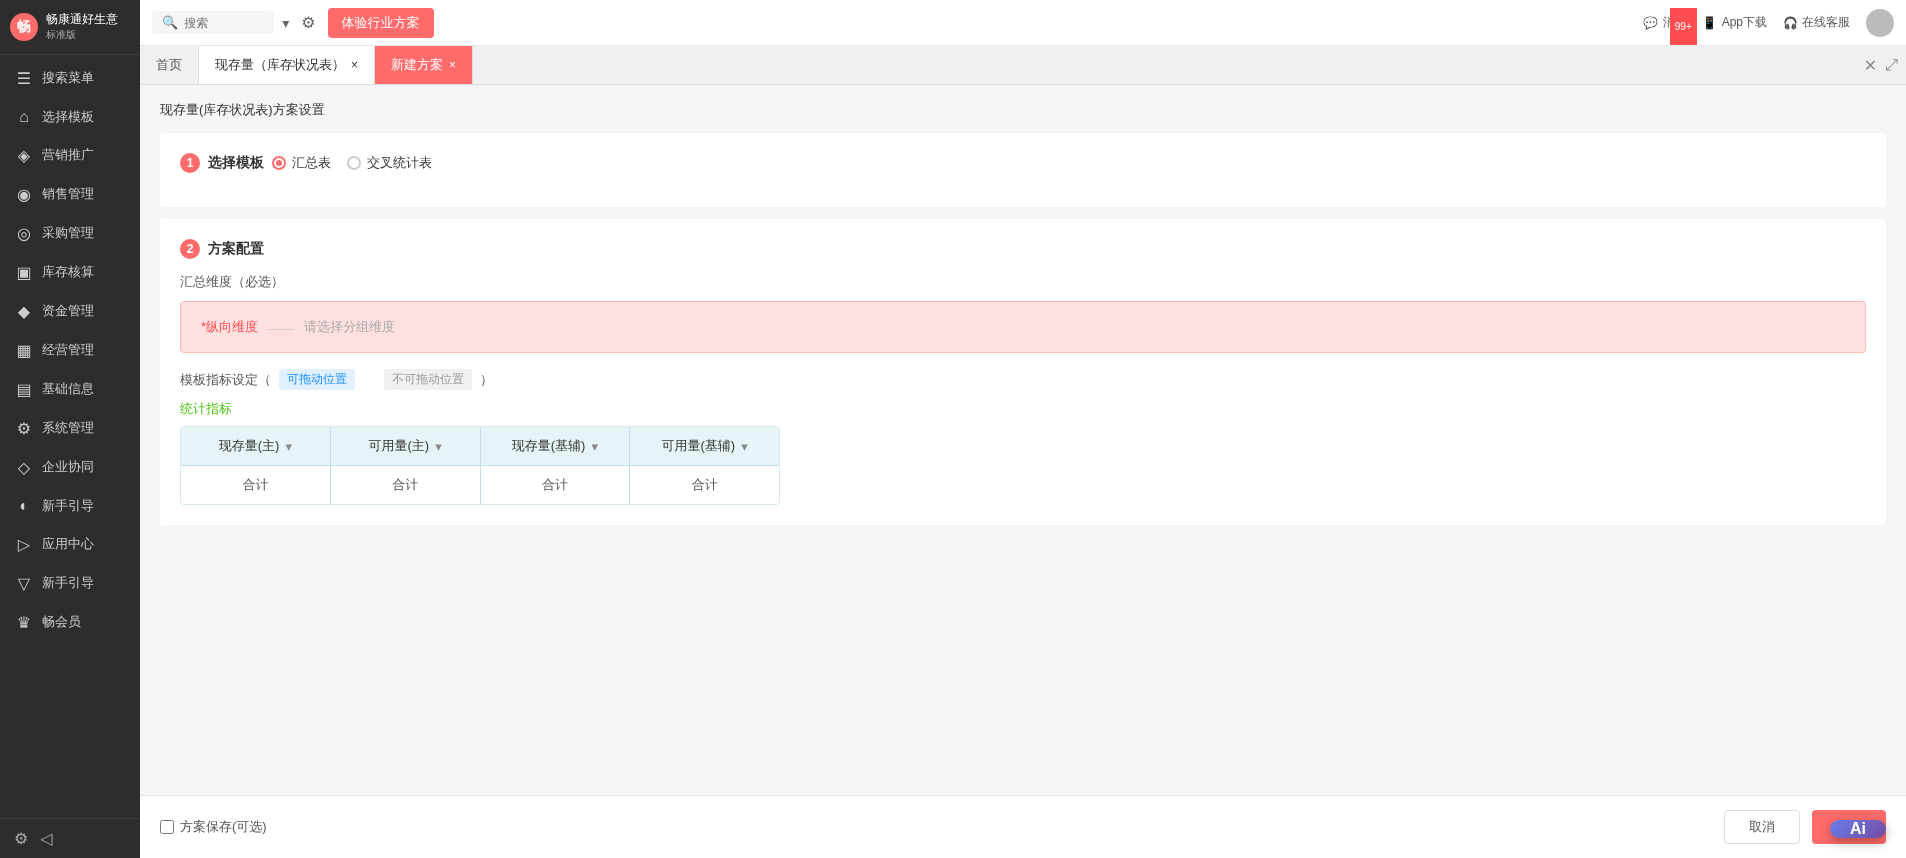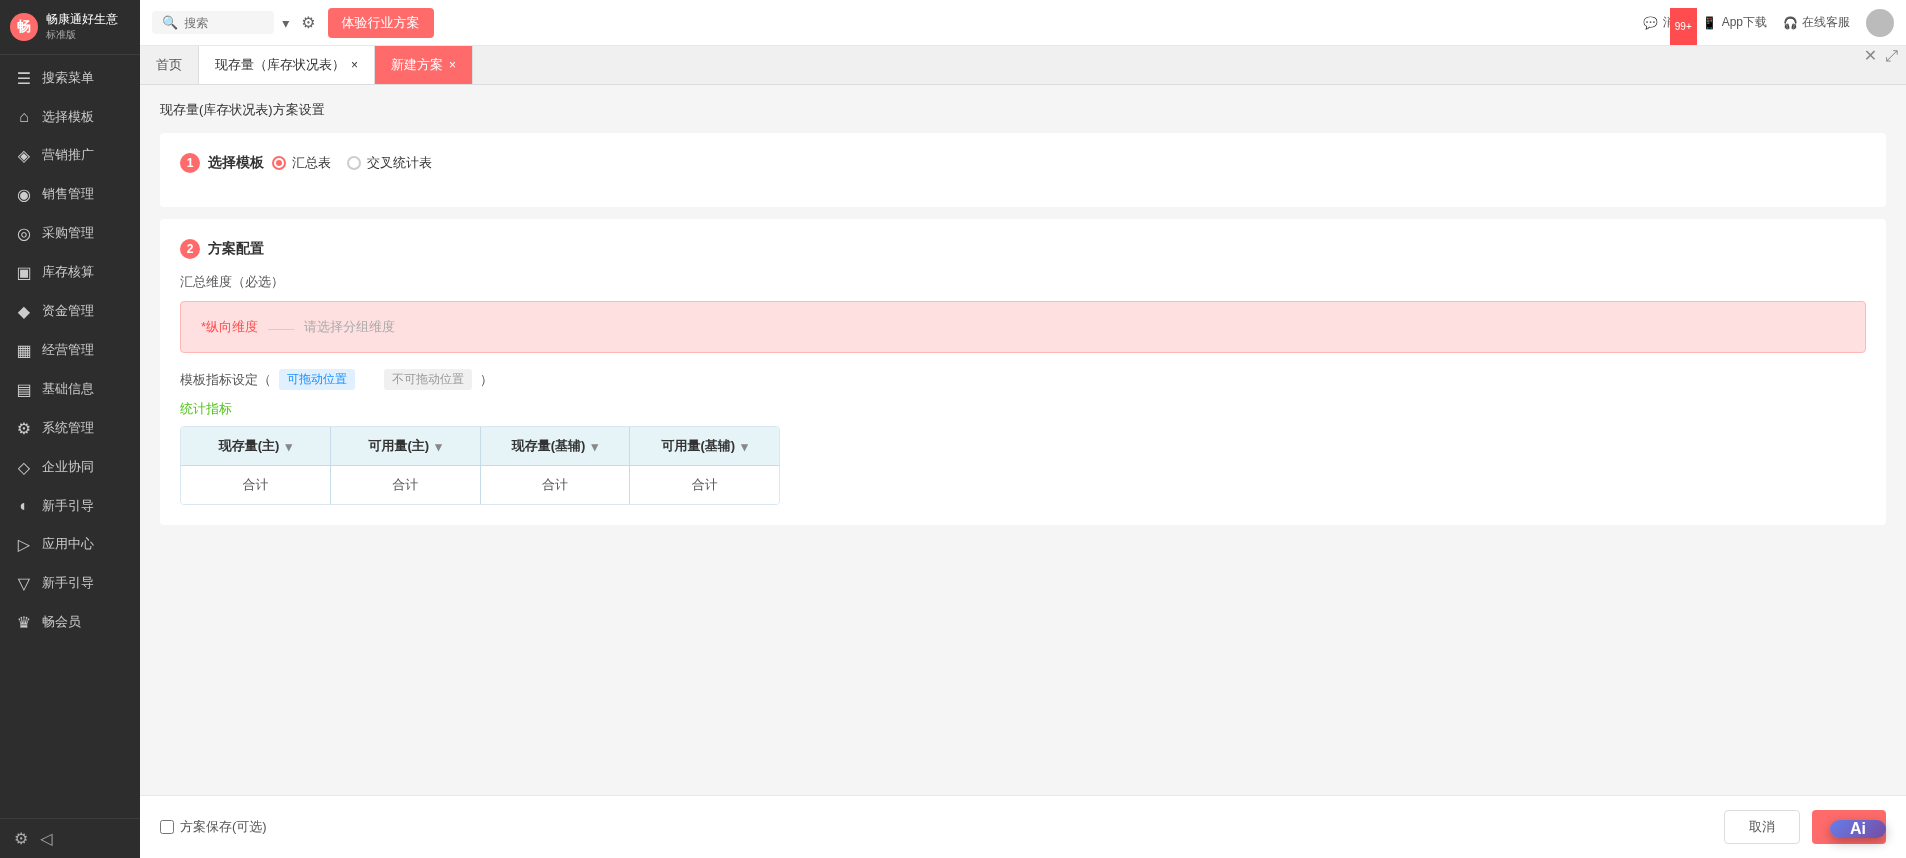--- a/index.html
+++ b/index.html
@@ -78,21 +78,21 @@
     .topbar-right {
       margin-left: auto; display: flex; align-items: center; gap: 16px;
     }
     .topbar-badge-item { display: flex; align-items: center; gap: 4px; cursor: pointer; position: relative; color: #555; font-size: 12px; }
     .badge { background: #ff4d4f; color: white; border-radius: 0; padding: 13px 5px; font-size: 10px; position: absolute; top: -6px; right: -10px; }
     .topbar-avatar { width: 28px; height: 28px; border-radius: 50%; background: #ddd; }
 
     
     .tabs-bar {
       background: #f0f0f0;
-      display: flex; align-items: flex-start;
+      display: flex; align-items: center;
       border-bottom: 1px solid #ddd;
       flex-shrink: 0;
     }
     .tab {
       display: flex; align-items: center; gap: 6px;
       padding: 10px 16px;
       font-size: 13px; cursor: pointer;
       border-right: 1px solid #ddd;
       background: #f0f0f0; color: #555;
     }
@@ -153,21 +153,21 @@
     .draggable-tag {
       display: inline-block; padding: 2px 8px; border-radius: 3px;
       font-size: 12px; color: #555;
     }
     .draggable-tag.active { background: #e0f0ff; color: #1890ff; }
     .draggable-tag.inactive { background: #f0f0f0; color: #999; }
 
     
     .stats-label { color: #52c41a; font-size: 13px; margin-bottom: 8px; }
     .stats-table { border: 1px solid #d9e8f0; border-radius: 4px; overflow: hidden; width: 600px; }
-    .stats-table-header { display: flex; background: #e6f4f8; font-weight: bold; }
+    .stats-table-header { display: flex; background: #e6f4f8; }
     .stats-col-header {
       flex: 1; display: flex; align-items: center; justify-content: center;
       padding: 10px 8px; border-right: 1px solid #c5dce8;
       font-size: 13px; color: #333; gap: 6px; cursor: pointer;
     }
     .stats-col-header:last-child { border-right: none; }
     .stats-table-body { display: flex; background: #fff; border-top: 1px solid #c5dce8; }
     .stats-col-cell {
       flex: 1; text-align: center; padding: 10px 8px;
       border-right: 1px solid #c5dce8; font-size: 13px; color: #555;

